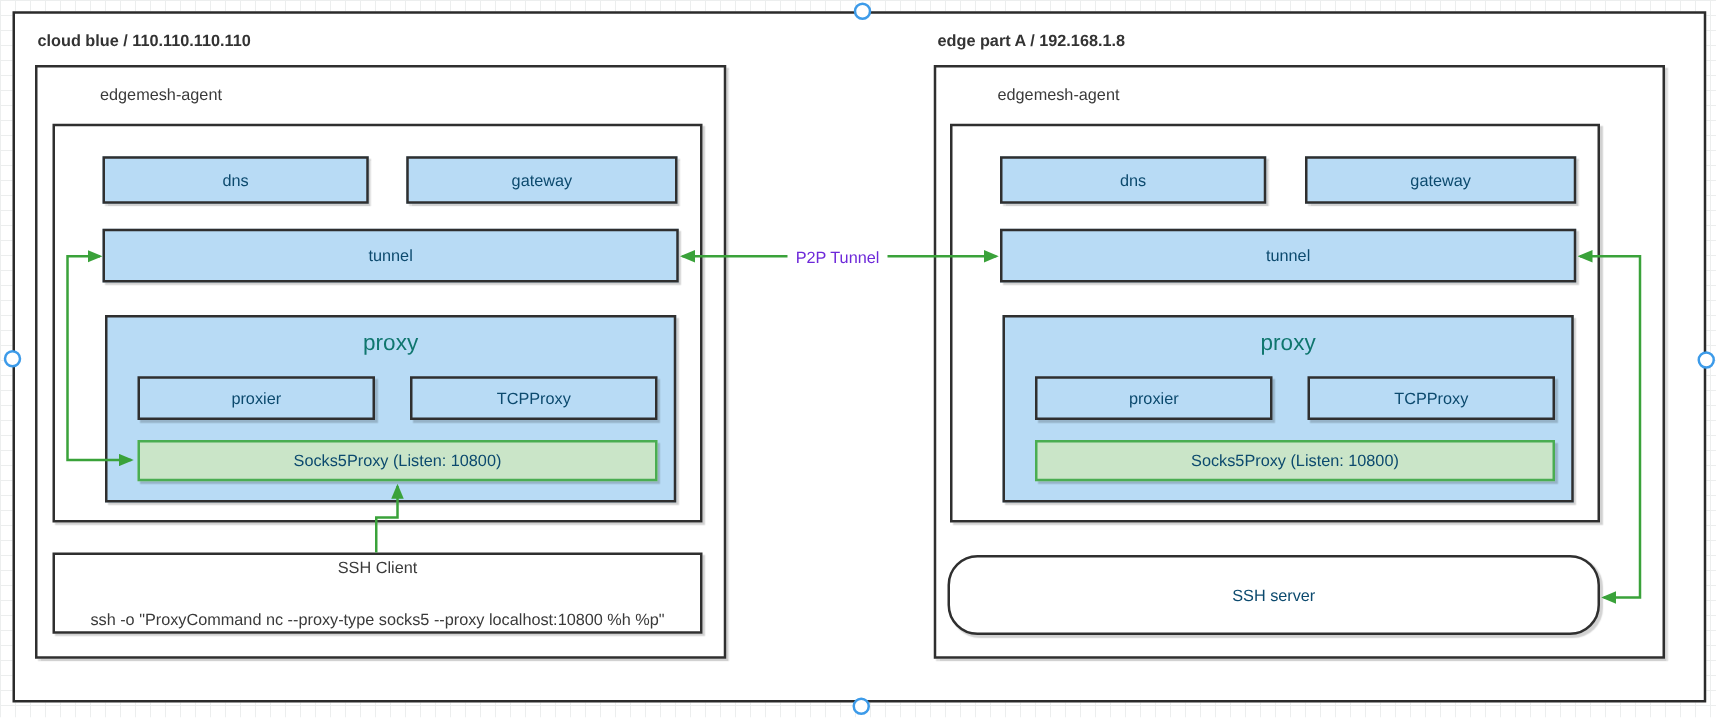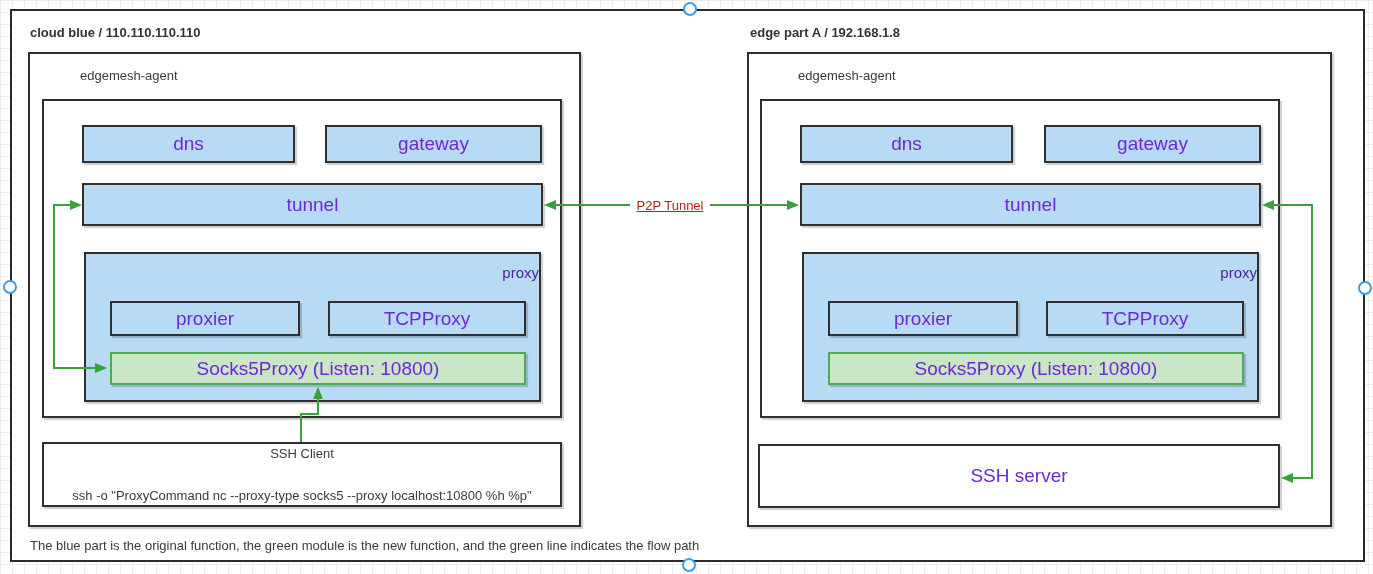--- a/index.html
+++ b/index.html
@@ -16,43 +16,43 @@
     background:#ffffff;border:2px solid #2b2b2b;box-sizing:border-box;
   }
   .box{
     position:absolute;box-sizing:border-box;border:2px solid #2f2f2f;
     background:#ffffff;box-shadow:2px 2px 1px rgba(0,0,0,0.18);
   }
   .blue{background:#b8dbf5;}
   .green{background:#cae5c8;border:2px solid #4aad52;}
   .lbl{
     position:absolute;inset:0;display:flex;align-items:center;justify-content:center;
-    font-size:19px;color:#6d28d9;white-space:nowrap;
+    font-size:13px;color:#0c4a6e;white-space:nowrap;
   }
   .title{
     position:absolute;font-size:13px;font-weight:700;color:#333333;white-space:nowrap;
   }
   .plain{
     position:absolute;font-size:13px;color:#3a3a3a;white-space:nowrap;margin-left:32px;
   }
   .proxy-lbl{
-    position:absolute;left:0;right:0;top:10px;text-align:right;
-    font-size:15px;color:#4c1d95;
+    position:absolute;left:0;right:0;top:10px;text-align:center;
+    font-size:18px;color:#0f766e;
   }
   .two-line{
     position:absolute;inset:0;display:flex;flex-direction:column;
     align-items:center;justify-content:space-between;line-height:19px;
     font-size:13px;color:#3a3a3a;white-space:nowrap;
   }
   svg.flows{position:absolute;left:0;top:0;width:1373px;height:574px;pointer-events:none;}
   svg.flows path{pointer-events:stroke;}
   .p2p{
     position:absolute;left:630px;top:196px;width:80px;height:18px;
     background:#ffffff;display:flex;align-items:center;justify-content:center;
-    font-size:13px;color:#b91c1c;white-space:nowrap;text-decoration:underline;
+    font-size:13px;color:#6d28d9;white-space:nowrap;
   }
   .handle{
     position:absolute;width:10px;height:10px;border-radius:50%;
     background:#ffffff;border:2px solid #3d9be9;box-sizing:content-box;
   }
   .caption{
     position:absolute;left:30px;top:538px;font-size:13px;color:#3a3a3a;white-space:nowrap;
   }
 </style>
 </head>
@@ -118,21 +118,21 @@
   <div class="box blue" style="left:828px;top:301px;width:190px;height:35px;">
     <span class="lbl">proxier</span>
   </div>
   <div class="box blue" style="left:1046px;top:301px;width:198px;height:35px;">
     <span class="lbl">TCPProxy</span>
   </div>
   <div class="box green" style="left:828px;top:352px;width:416px;height:33px;">
     <span class="lbl">Socks5Proxy (Listen: 10800)</span>
   </div>
 
-  <div class="box" style="left:758px;top:444px;width:522px;height:64px;">
+  <div class="box" style="left:758px;top:444px;width:522px;height:64px;border-radius:24px;">
     <span class="lbl">SSH server</span>
   </div>
 
   <svg class="flows" viewBox="0 0 1373 574">
     <defs>
       <marker id="ar" markerUnits="userSpaceOnUse" markerWidth="12" markerHeight="10" refX="10" refY="5" orient="auto">
         <path d="M0 0 L12 5 L0 10 Z" fill="#3aa23a"></path>
       </marker>
       <marker id="ars" markerUnits="userSpaceOnUse" markerWidth="12" markerHeight="10" refX="10" refY="5" orient="auto-start-reverse">
         <path d="M0 0 L12 5 L0 10 Z" fill="#3aa23a"></path>
@@ -144,15 +144,14 @@
     <path d="M 301 442 V 414 H 318 V 389" fill="none" stroke="#3aa23a" stroke-width="2" marker-end="url(#ar)"></path>
   </svg>
 
   <div class="p2p">P2P Tunnel</div>
 
   <div class="handle" style="left:683px;top:2px;"></div>
   <div class="handle" style="left:682px;top:558px;"></div>
   <div class="handle" style="left:3px;top:280px;"></div>
   <div class="handle" style="left:1358px;top:281px;"></div>
 
-  <div class="caption">The blue part is the original function, the green module is the new function, and the green line indicates the flow path</div>
 
 </div>
 
 </body></html>

